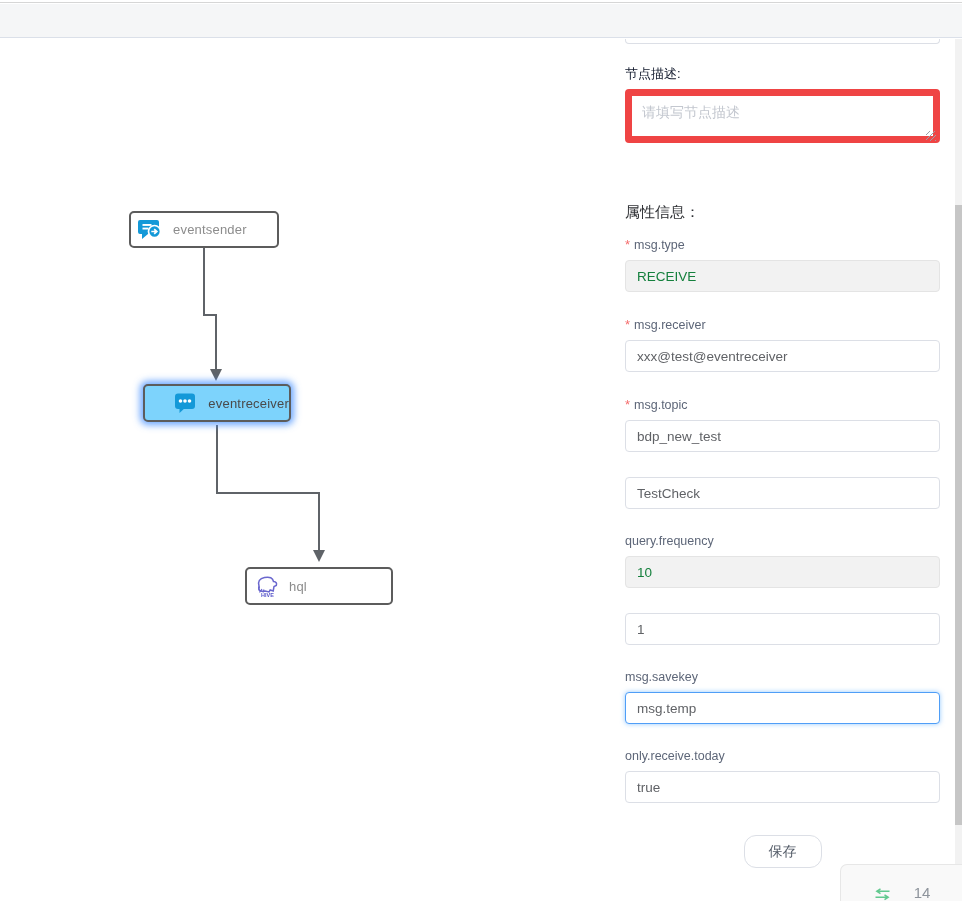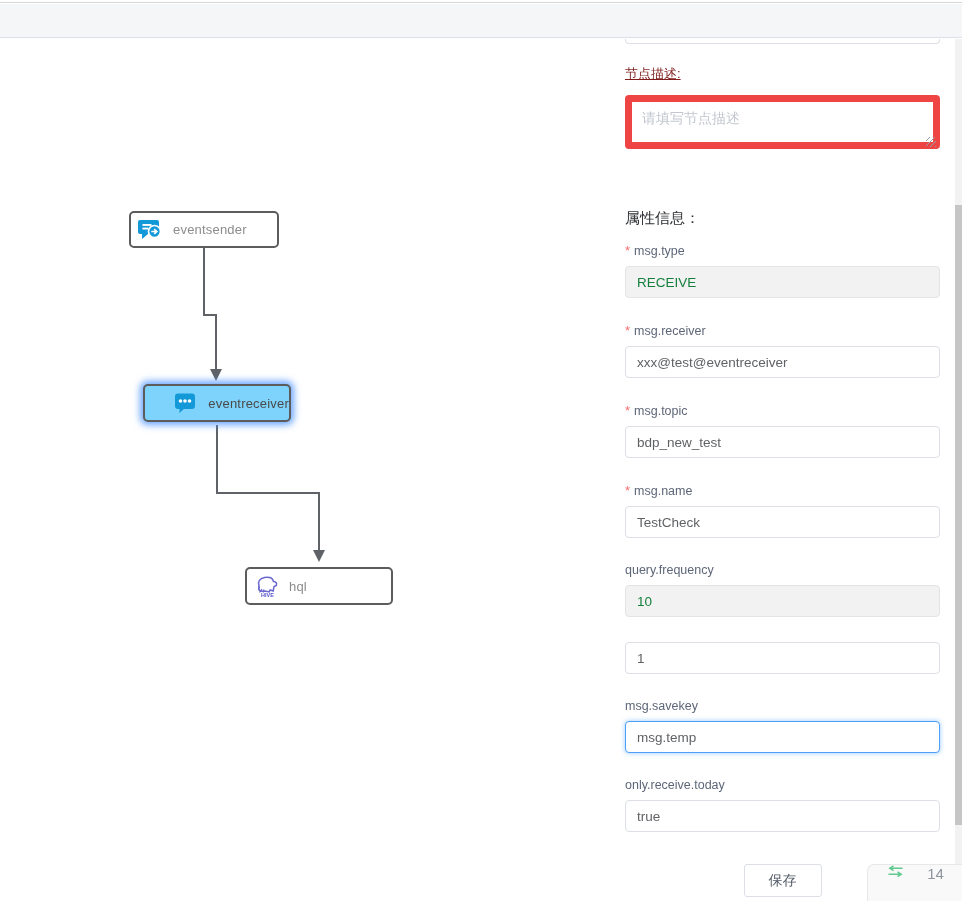--- a/index.html
+++ b/index.html
@@ -22,47 +22,47 @@
   .node-eventreceiver { left:143px; top:345px; width:148px; height:38px; background:#7dd3fc;
                         box-shadow:0 0 7px 3px rgba(72,146,255,.8);justify-content:flex-end; }
   .node-eventreceiver .nlabel { color:#4a4a4a; }
   .node-hql           { left:245px; top:528px; width:148px; height:38px; }
   .node-icon { width:26px; height:26px; flex:0 0 26px; }
 
   
   .panel { position:absolute; top:39px; left:618px; right:0; bottom:0; background:#fff; }
   .panel-content { padding:0 22px 0 7px; }
   .input-sliver { height:5px; border:1px solid #dcdfe6; border-top:none; border-radius:0 0 4px 4px; margin-bottom:21px; }
-  .desc-label { font-size:13px; color:#7f1d1d; margin-bottom:12px;text-decoration:underline; }
+  .desc-label { font-size:13px; color:#0f172a; margin-bottom:6px; }
   .textarea-wrap { position:relative; }
   textarea { width:100%; height:54px; border:7px solid #ef4444; border-radius:4px; resize:none;
              padding:8px 10px; font-size:13px; color:#606266; font-family:inherit; outline:none; }
   textarea::placeholder { color:#c3c7cf; font-size:14px; }
   .resize-grip { position:absolute; right:4px; bottom:6px; width:10px; height:10px; cursor:nwse-resize;
                  background:repeating-linear-gradient(135deg, transparent 0 2.5px, #9aa0a8 2.5px 3.5px); }
   .section-title { margin:56px 0 15px; font-size:15px; font-weight:normal; color:#2f3135; }
   .field-group { margin-bottom:25px; }
   .field-label { font-size:12.5px; color:#5d6678; margin-bottom:8px; }
   .req { color:#f56c6c; margin-right:4px; font-size:13px; }
   .field-input { display:block; width:100%; height:32px; border:1px solid #dcdfe6; border-radius:4px;
                  padding:0 11px; font-size:13.5px; color:#606266; background:#fff; outline:none; font-family:inherit; }
   .field-input:disabled { background:#f2f2f2; border-color:#e4e4e4; color:#15803d; }
   .field-input.focused { border-color:#4f9ef7; box-shadow:0 0 5px rgba(64,158,255,.55); }
   .save-row { text-align:center; margin-top:32px; }
   .save-btn { display:inline-block; min-width:56px; height:33px; padding:0 24px; background:#fff;
-              border:1px solid #dcdfe6; border-radius:3px; font-size:14px; color:#525a66; cursor:pointer; font-family:inherit; }
+              border:1px solid #dcdfe6; border-radius:12px; font-size:14px; color:#525a66; cursor:pointer; font-family:inherit; }
 
   
   .scroll-track { position:absolute; right:0; top:0; width:7px; bottom:0; background:#f2f2f2; cursor:pointer; }
   .scroll-thumb { position:absolute; right:0; top:166px; width:7px; height:620px; background:#c6c6c6; cursor:grab; }
 
   
-  .console-badge { position:absolute; right:0; bottom:0; width:95px; height:37px; background:#f9f9f9;
+  .console-badge { position:absolute; right:0; bottom:0; width:122px; height:37px; background:#f9f9f9;
                    border:1px solid #e7e7e7; border-right:none; border-bottom:none; border-top-left-radius:7px;
-                   display:flex; align-items:flex-start; justify-content:center; gap:22px; cursor:pointer; }
+                   display:flex; align-items:flex-end; justify-content:center; gap:22px; cursor:pointer; }
   .console-badge .cnt { font-size:15px; color:#8e949c; }
 </style>
 </head>
 <body>
 
 <div class="top-strip"></div>
 <div class="toolbar-1"></div>
 <div class="toolbar-2"></div>
 
 <div class="canvas-area">
@@ -131,21 +131,20 @@
       <div class="field-label"><span class="req">*</span><span>msg.receiver</span></div>
       <input class="field-input" value="xxx@test@eventreceiver" style="">
     </div>
 
     <div class="field-group">
       <div class="field-label"><span class="req">*</span><span>msg.topic</span></div>
       <input class="field-input" value="bdp_new_test" style="">
     </div>
 
     <div class="field-group">
-      <div class="field-label"><span class="req">*</span><span>msg.name</span></div>
       <input class="field-input" value="TestCheck" style="">
     </div>
 
     <div class="field-group">
       <div class="field-label">query.frequency</div>
       <input class="field-input" disabled="" value="10" style="">
     </div>
 
     <div class="field-group">
       <input class="field-input" value="1" style="">

